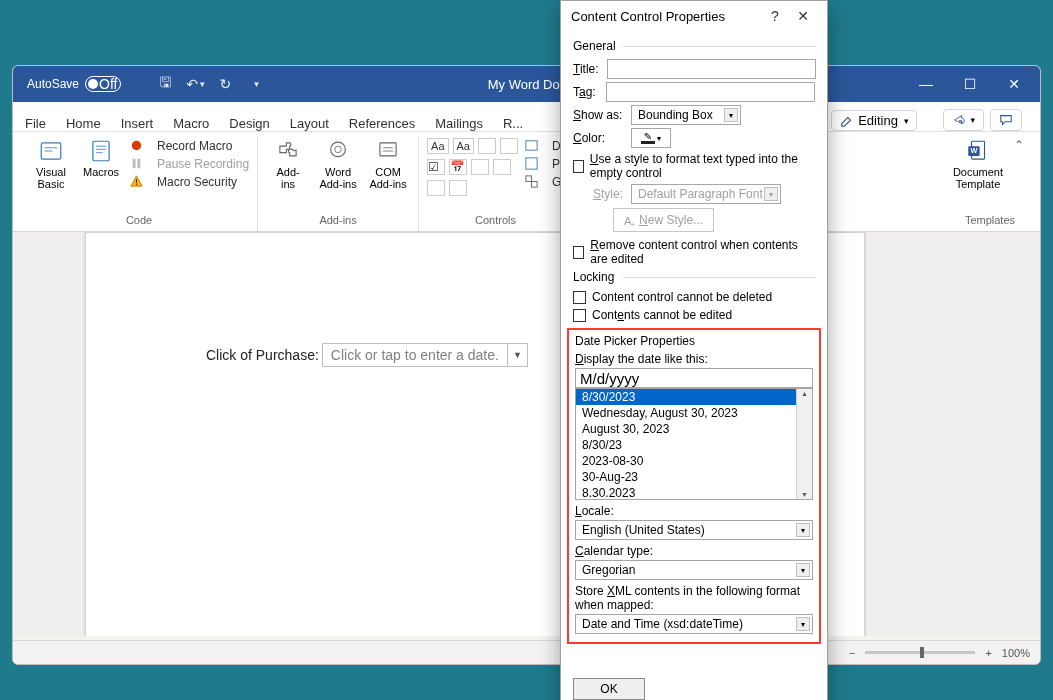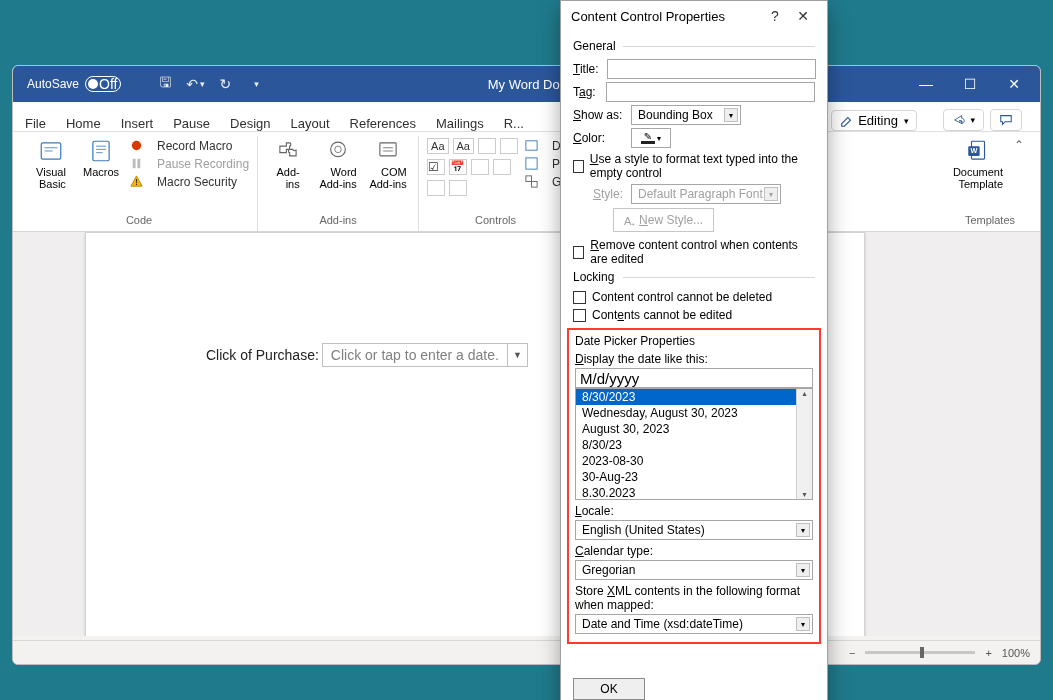--- a/index.html
+++ b/index.html
@@ -26,21 +26,21 @@
 .tabs .tab { cursor: pointer; color: #323130; }
 
 
 .ribbon { height: 100px; background: #fff; display: flex; align-items: stretch; border-bottom: 1px solid #d6d6d6; padding: 4px 8px 0; }
 .rgroup { display: flex; flex-direction: column; align-items: center; padding: 2px 8px; border-right: 1px solid #e1dfdd; }
 .rgroup:last-child { border-right: none; margin-left: auto; }
 .rgroup .body { display: flex; align-items: flex-start; gap: 6px; flex: 1; }
 .rgroup .label { font-size: 11px; color: #666; padding-bottom: 3px; }
 .bigbtn { display: flex; flex-direction: column; align-items: center; gap: 2px; width: 44px; cursor: pointer; }
 .big-svg { width: 26px; height: 26px; }
-.bigbtn .txt { font-size: 11px; text-align: right; line-height: 1.1; }
+.bigbtn .txt { font-size: 11px; text-align: center; line-height: 1.1; }
 .smallcol { display: flex; flex-direction: column; gap: 3px; font-size: 12px; color: #333; }
 .smallrow { display: flex; align-items: center; gap: 13px; cursor: pointer; }
 .smallrow.disabled { color: #a0a0a0; }
 .sm-ic { width: 15px; height: 15px; }
 
 
 .editing-btn { display: flex; align-items: center; gap: 4px; background: #fff; border: 1px solid #d6d6d6; border-radius: 4px; padding: 2px 8px; font-size: 13px; cursor: pointer; }
 .pencil-ic { width: 14px; height: 14px; }
 .share-row { display: flex; gap: 6px; padding: 0 6px; }
 .share-btn { border: 1px solid #d6d6d6; border-radius: 4px; padding: 3px 8px; font-size: 13px; cursor: pointer; display: flex; align-items: center; }
@@ -126,21 +126,21 @@
       <div class="winbtn">—</div>
       <div class="winbtn">☐</div>
       <div class="winbtn">✕</div>
     </div>
   </div>
 
   <div class="tabs">
     <span class="tab">File</span>
     <span class="tab">Home</span>
     <span class="tab">Insert</span>
-    <span class="tab">Pause</span>
+    <span class="tab">Macro</span>
     <span class="tab">Design</span>
     <span class="tab">Layout</span>
     <span class="tab">References</span>
     <span class="tab">Mailings</span>
     <span class="tab">R...</span>
     <div style="flex:1"></div>
     <div class="editing-btn">
       <svg class="pencil-ic" viewBox="0 0 16 16">
           <path d="M2 11l7-7 3 3-7 7H2v-3z" fill="none" stroke="#2b579a" stroke-width="1.3"></path>
         </svg>

